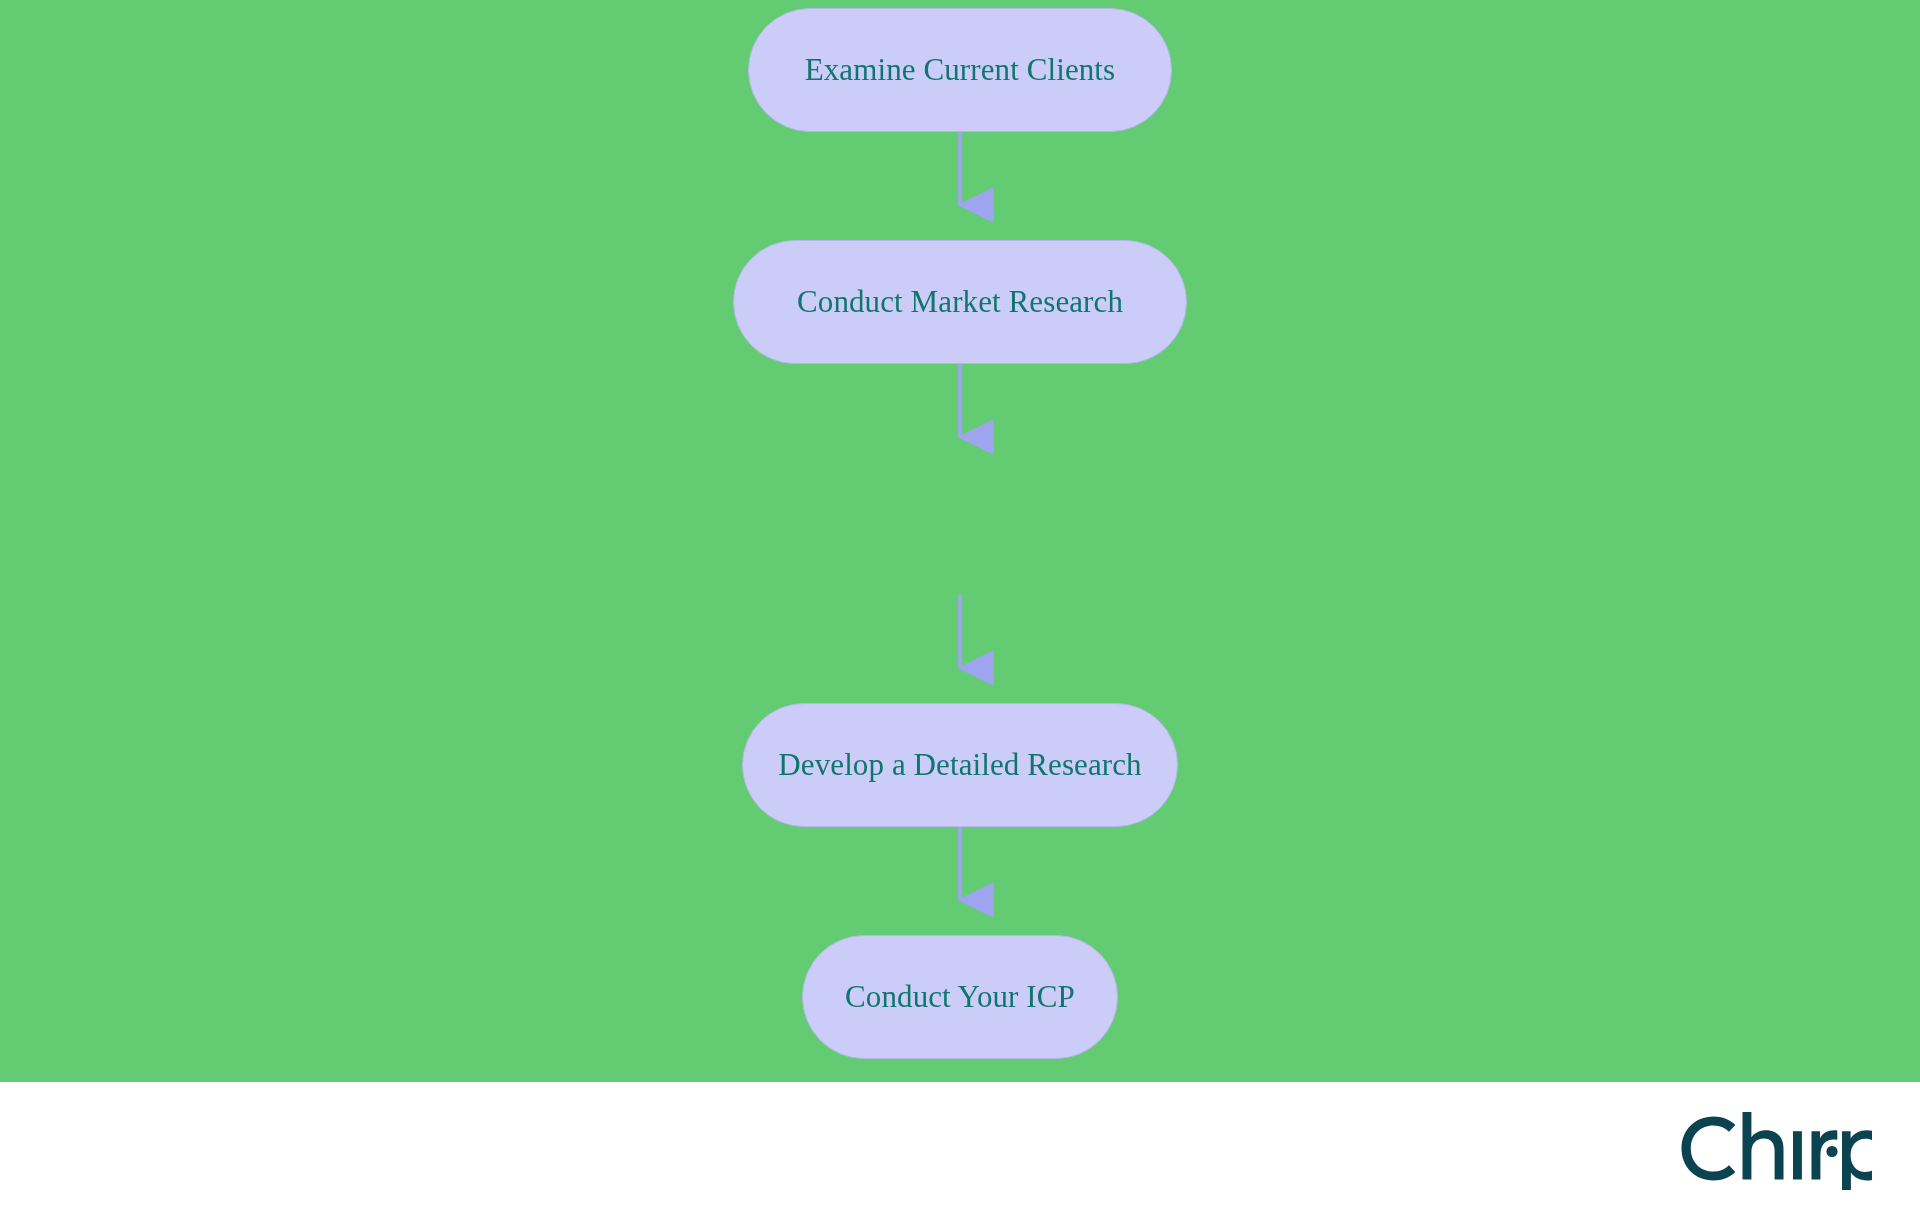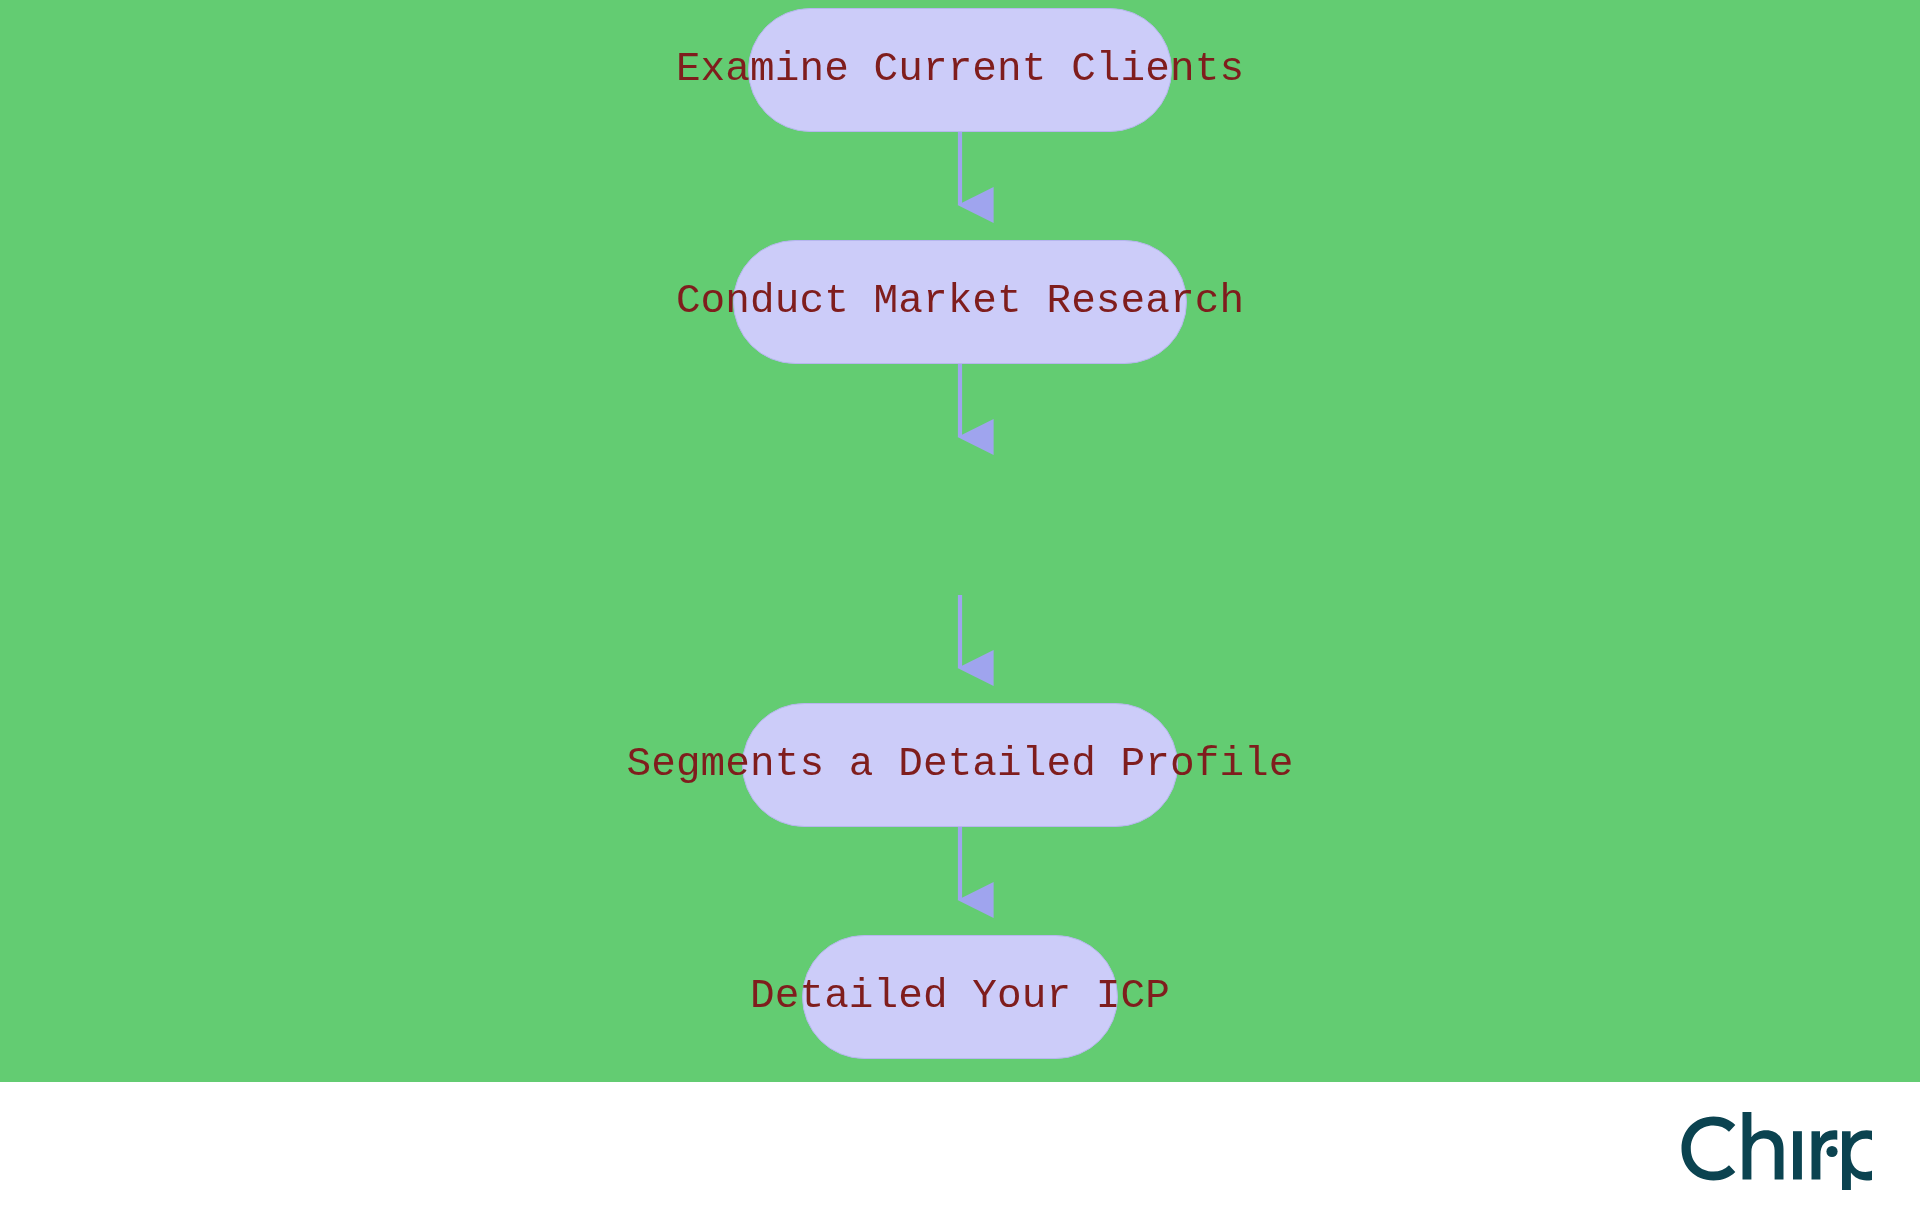--- a/index.html
+++ b/index.html
@@ -46,23 +46,23 @@
     box-sizing: border-box;
     background: #ccccf9;
     border: 1.5px solid #b6b6ee;
     border-radius: 999px;
     display: flex;
     align-items: center;
     justify-content: center;
     text-align: center;
   }
   .node-label {
-    color: #7f1d1d;
-    font-family: Liberation Mono, monospace;
-    font-size: 41px;
+    color: #0f766e;
+    font-family: Liberation Serif, serif;
+    font-size: 31px;
     font-weight: 400;
     letter-spacing: 0.1px;
     line-height: 1.1;
     white-space: nowrap;
   }
 
   
   .n0 { left: 748px;  top: 8px;    width: 424px; height: 124px; }
   .n1 { left: 733px;  top: 240px;  width: 454px; height: 124px; }
   .n2 { left: 748px;  top: 471px;  width: 424px; height: 124px; }
@@ -123,25 +123,25 @@
       <div class="node n0">
         <span class="node-label">Examine Current Clients</span>
       </div>
 
       <div class="node n1">
         <span class="node-label">Conduct Market Research</span>
       </div>
 
 
       <div class="node n3">
-        <span class="node-label">Segments a Detailed Profile</span>
+        <span class="node-label">Develop a Detailed Research</span>
       </div>
 
       <div class="node n4">
-        <span class="node-label">Detailed Your ICP</span>
+        <span class="node-label">Conduct Your ICP</span>
       </div>
 
     </div>
   </div>
 
   <div id="brandbar">
     <div id="logo">
       <svg width="200" height="86" viewBox="0 0 200 86" xmlns="http://www.w3.org/2000/svg">
         <g fill="#0b4350">
 

